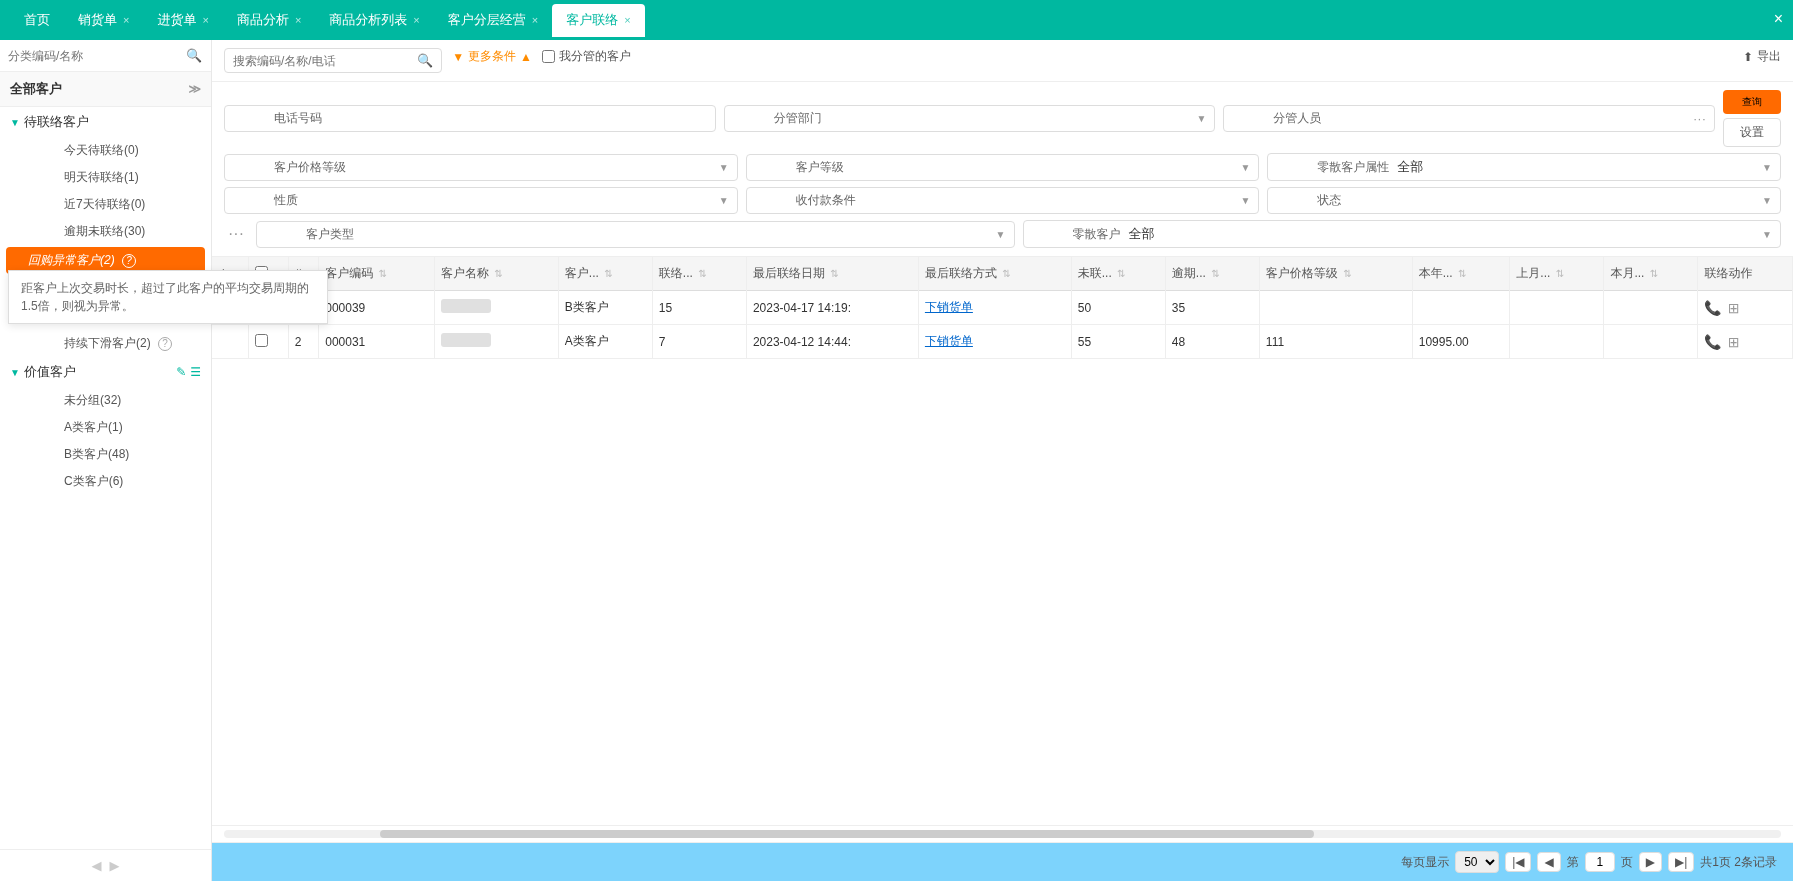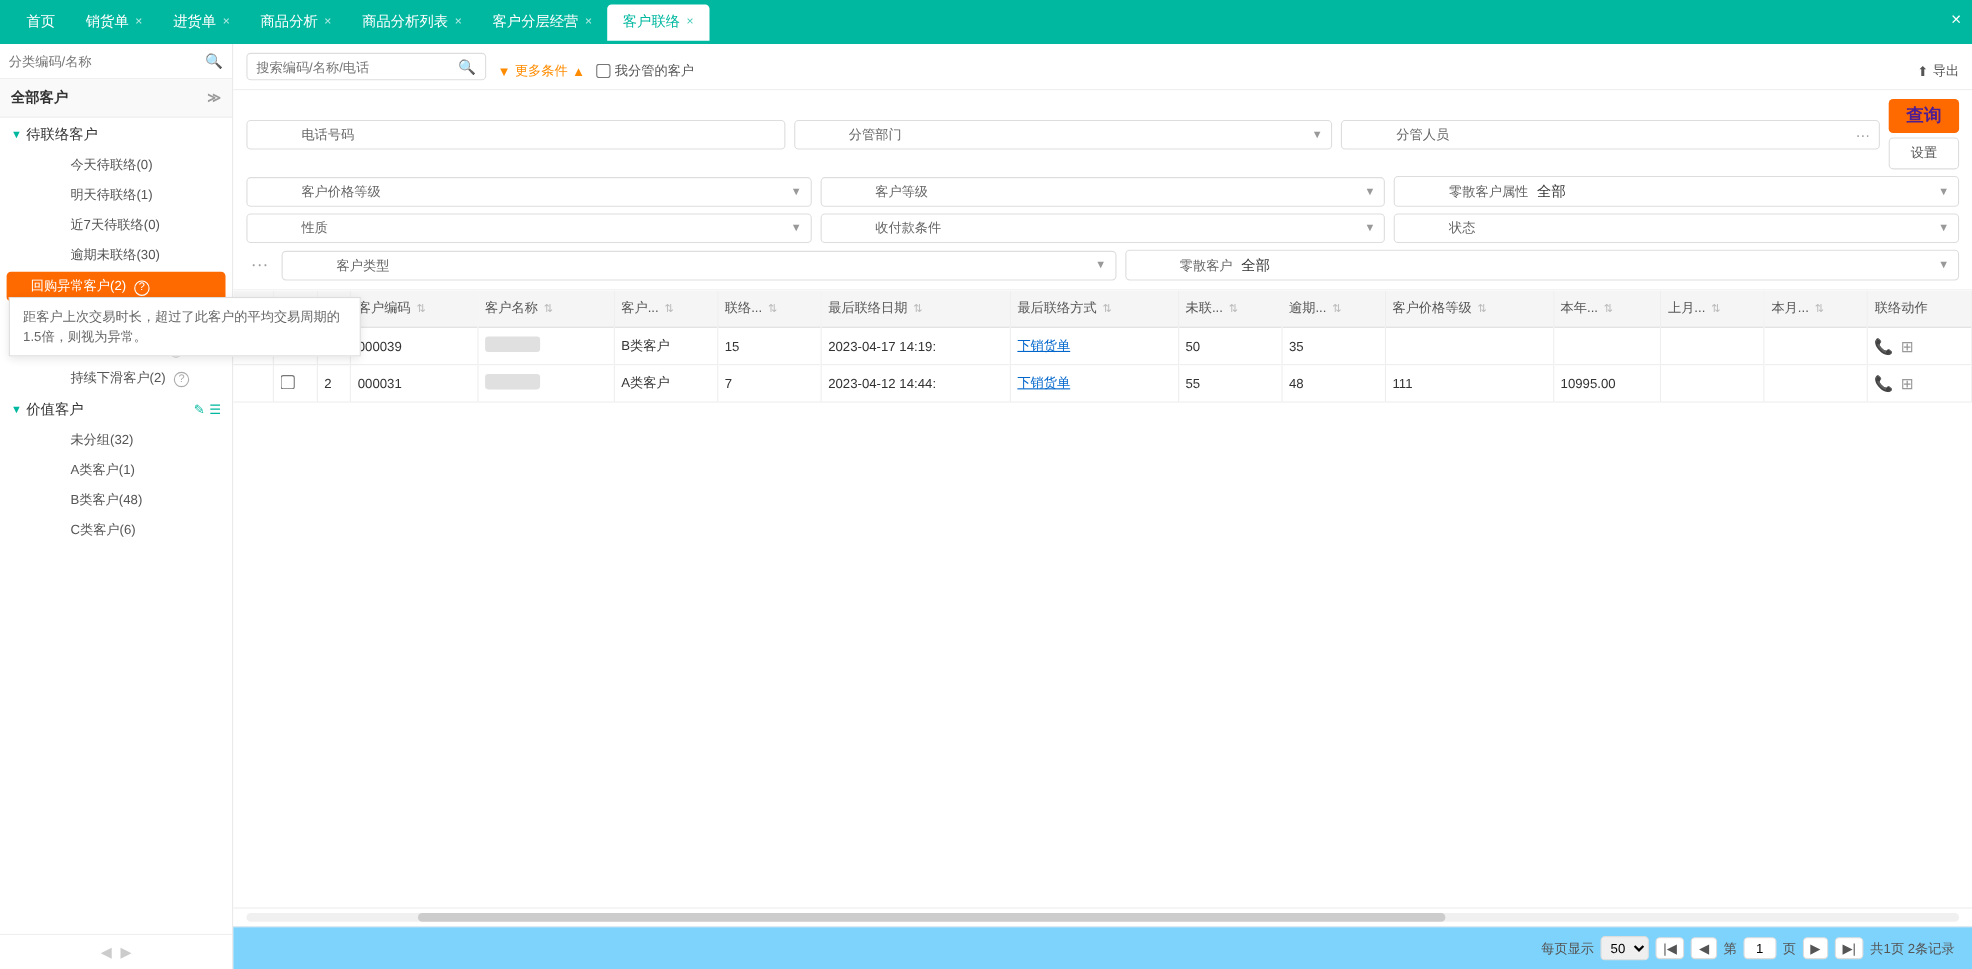--- a/index.html
+++ b/index.html
@@ -65,20 +65,21 @@
     }
     .sidebar-group-title .arrow { margin-right: 4px; color: #00b8a0; font-size: 10px; }
 
     .sidebar-item {
       padding: 5px 10px 5px 22px; font-size: 12px;
       color: #555; cursor: pointer; white-space: nowrap; margin-left: 42px;
     }
     .sidebar-item.active {
       background: #ff6a00; color: #fff; border-radius: 4px;
       margin: 2px 6px;
+      font-style: italic;
     }
 
     .sidebar-group-title2 {
       display: flex; align-items: center; justify-content: space-between;
       padding: 6px 10px; color: #333; font-size: 13px;
       cursor: pointer;
     }
     .sidebar-group-title2 .left { display: flex; align-items: center; }
     .sidebar-group-title2 .arrow { margin-right: 4px; color: #00b8a0; font-size: 10px; }
     .sidebar-group-title2 .icons { display: flex; gap: 4px; color: #00b8a0; font-size: 12px; }
@@ -95,21 +96,21 @@
 
     
     .content {
       flex: 1; display: flex; flex-direction: column; overflow: hidden;
       background: #f5f5f5;
     }
 
     
     .filter-bar {
       background: #fff; padding: 8px 12px;
-      display: flex; align-items: flex-end; gap: 10px;
+      display: flex; align-items: flex-start; gap: 10px;
       border-bottom: 1px solid #eee; flex-shrink: 0;
     }
     .search-box {
       display: flex; align-items: center;
       border: 1px solid #ddd; border-radius: 4px;
       padding: 4px 8px; background: #fff;
     }
     .search-box input {
       border: none; outline: none; font-size: 12px; width: 180px;
     }
@@ -146,22 +147,22 @@
     .filter-item label {
       font-size: 12px; color: #666; white-space: nowrap; margin-right: 4px; padding-left: 41px;
     }
     .filter-item .arrow-down { margin-left: auto; color: #999; font-size: 10px; }
     .filter-dots { color: #999; cursor: pointer; font-size: 16px; padding: 0 4px; align-self: center; }
 
     .action-btns {
       display: flex; flex-direction: column; gap: 4px; flex-shrink: 0;
     }
     .btn-query {
-      background: #ff6a00; color: #4c1d95; border: none;
-      padding: 5px 16px; border-radius: 4px; cursor: pointer; font-size: 16px; font-weight: bold;
+      background: #ff6a00; color: #000000; border: none;
+      padding: 5px 16px; border-radius: 4px; cursor: pointer; font-size: 10px;
     }
     .btn-settings {
       background: #fff; color: #555; border: 1px solid #ddd;
       padding: 5px 16px; border-radius: 4px; cursor: pointer; font-size: 12px;
     }
 
     
     .table-area {
       flex: 1; overflow: auto; background: #fff; margin: 0;
     }

